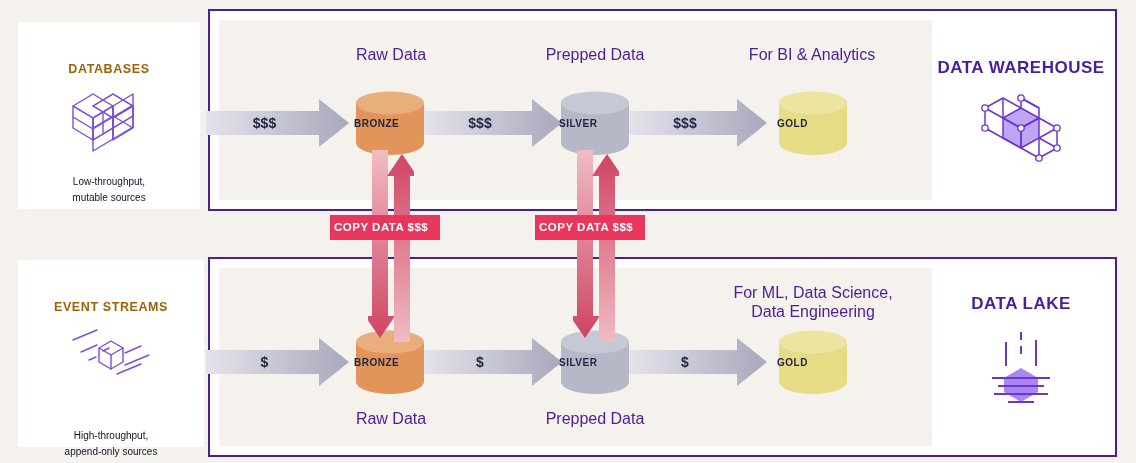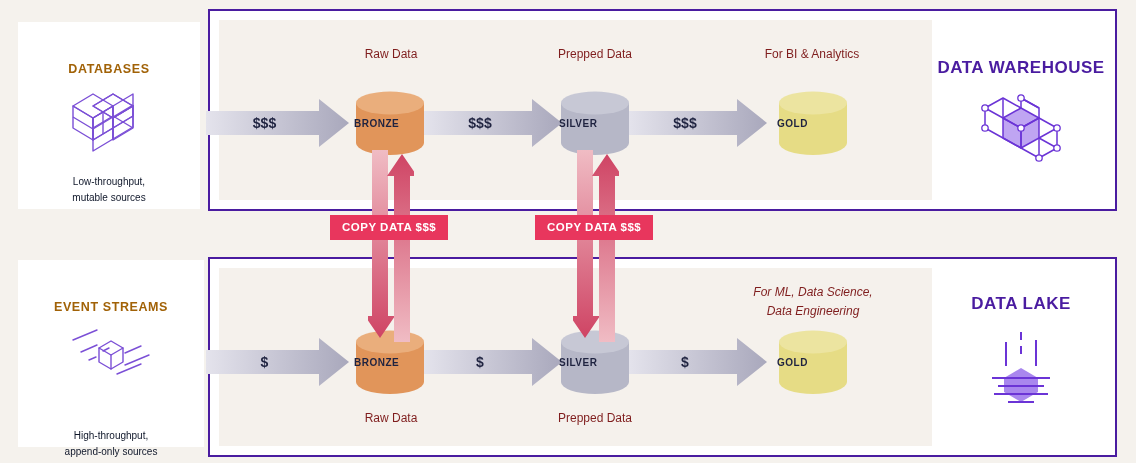--- a/index.html
+++ b/index.html
@@ -78,30 +78,30 @@
   .cyl{position:absolute;width:72px;height:64px;}
   .cyl .label{
     position:absolute;left:0;right:0;top:50%;transform:translateY(-50%);
     font-size:10px;font-weight:bold;letter-spacing:.5px;
     color:#1f2340;
   }
 
   
   .cap{
     position:absolute;text-align:center;width:200px;
-    font-size:12px;color:#7f1d1d;line-height:19px;
+    font-size:16px;color:#4c1d95;line-height:19px;
   }
 
   
   .copycol{position:absolute;width:46px;}
   .copy-badge{
     position:absolute;
     background:#e8365d;color:#ffffff;
     font-size:11.5px;font-weight:bold;letter-spacing:.5px;
-    padding:6px 12px 7px 12px;
+    padding:6px 12px 7px 4px;
     white-space:nowrap;
     text-align:center;
   }
 </style>
 </head>
 <body>
 
 <div class="stage">
 
   <div class="source-panel top">
@@ -296,21 +296,21 @@
   <div class="cyl" style="left:777px;top:330px;">
     <svg width="72" height="64" viewBox="0 0 72 64">
       <path d="M2 12 L2 52 A34 12 0 0 0 70 52 L70 12 Z" fill="#e6dc85"></path>
       <ellipse cx="36" cy="12" rx="34" ry="11.5" fill="#ece4a0"></ellipse>
     </svg>
     <div class="label">GOLD</div>
   </div>
 
   <div class="cap" style="left:291px;top:409px;">Raw Data</div>
   <div class="cap" style="left:495px;top:409px;">Prepped Data</div>
-  <div class="cap" style="left:713px;top:283px;font-style:italic;">
+  <div class="cap" style="left:713px;top:283px;">
     <div>For ML, Data Science,</div>
     <div>Data Engineering</div>
   </div>
 
   <div class="copycol" style="left:368px;top:150px;height:192px;">
     <svg width="46" height="192" viewBox="0 0 46 192">
       <defs>
         <linearGradient id="pinkDown" x1="0" y1="0" x2="0" y2="1">
           <stop offset="0" stop-color="#f0bcc4"></stop>
             <stop offset="1" stop-color="#cf4464"></stop>

